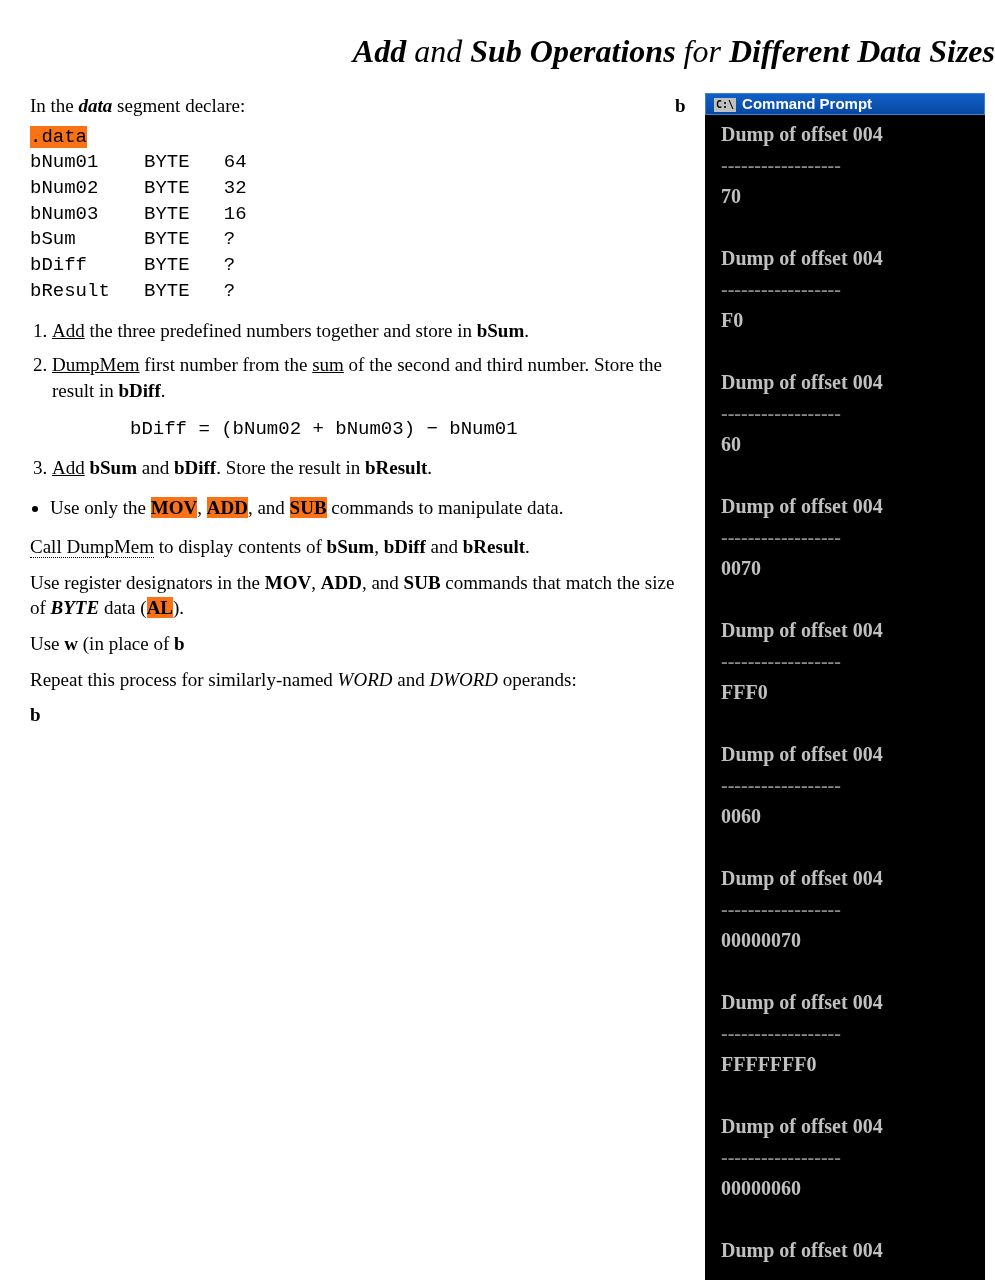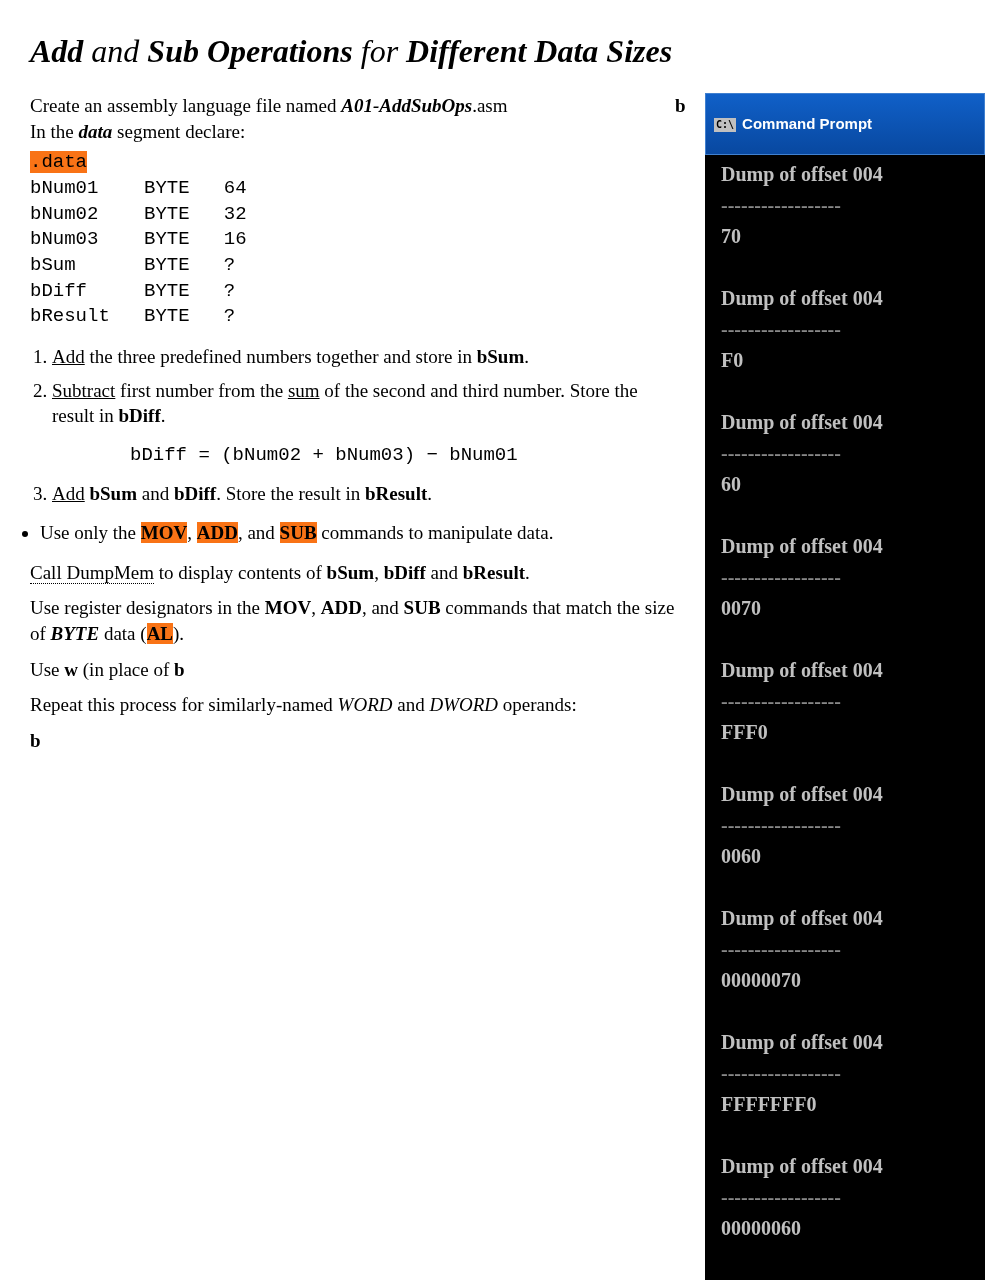--- a/index.html
+++ b/index.html
@@ -1,28 +1,28 @@
 <!DOCTYPE html>
 <html><head>
 <meta charset="utf-8">
 <style>
 body{font-family:'Times New Roman',serif;font-size:19px;color:#000;margin:0;padding:30px 0 30px 30px;width:995px;box-sizing:border-box;line-height:1.35}
-.title{font-size:32px;text-align:left;margin-bottom:20px;font-style:italic}
+.title{font-size:32px;text-align:right;margin-bottom:20px;font-style:italic}
 .title b{font-weight:bold;font-style:italic}
 .left{width:645px;float:left}
 .right{width:280px;float:right;margin-right:10px}
-.titlebar{background:linear-gradient(#1060c8,#0848a0);color:#fff;font-family:Tahoma,sans-serif;font-size:15px;font-weight:bold;padding:20px 8px;border:1px solid #4080d0}
+.titlebar{background:linear-gradient(#1060c8,#0848a0);color:#fff;font-family:Tahoma,sans-serif;font-size:15px;font-weight:bold;padding:0 8px;border:1px solid #4080d0}
 .titlebar .ico{display:inline-block;background:#c0c0c0;color:#000;font-size:10px;padding:0 2px;margin-right:6px;vertical-align:middle;font-family:monospace}
 .console{background:#000;color:#c0c0c0;font-family:Liberation Serif, serif;font-size:20px;font-weight:bold;padding:4px 16px;line-height:1.55;white-space:pre;overflow:hidden}
 .console .dash{letter-spacing:0;color:#888}
 .hl{background:#f97316}
 .dtable{font-family:'Courier New',monospace;font-size:19px;white-space:pre;margin:6px 0 14px 0}
 ol{margin:8px 0 14px 22px;padding:0}
 ol li{margin-bottom:8px}
-ul{margin:8px 0 14px 10px;padding:0}
+ul{margin:8px 0 14px 20px;padding:0}
 ul li{margin-bottom:8px}
 .formula{font-family:'Courier New',monospace;margin:8px 0 12px 100px}
 p{margin:10px 0}
 .u{text-decoration:underline}
 .du{border-bottom:1px dotted #000}
 </style>
 </head>
 <body>
 
 
@@ -71,34 +71,33 @@
 <span class="dash">------------------</span>
 00000060
  
 Dump of offset 004
 <span class="dash">------------------</span>
 00000150</div>
 </div>
 
 <div class="left">
 
-<div><span>Create an assembly language file named </span><b><i>A01-AddSubOps</i></b><span>.asm</span></div>
 <div style="margin-top:0"><span>In the </span><b><i>data</i></b><span> segment declare:</span></div>
 
 <div class="dtable"><span class="hl">.data</span>
 <span>bNum01    BYTE   64
 bNum02    BYTE   32
 bNum03    BYTE   16
 bSum      BYTE   ?
 bDiff     BYTE   ?
 bResult   BYTE   ?</span></div>
 
 <ol>
 <li><span class="u">Add</span><span> the three predefined numbers together and store in </span><b>bSum</b><span>.</span></li>
-<li><span class="u">Subtract</span><span> first number from the </span><span class="u">sum</span><span> of the second and third number. Store the result in </span><b>bDiff</b><span>.</span></li>
+<li><span class="u">DumpMem</span><span> first number from the </span><span class="u">sum</span><span> of the second and third number. Store the result in </span><b>bDiff</b><span>.</span></li>
 </ol>
 
 <div class="formula">bDiff = (bNum02 + bNum03) − bNum01</div>
 
 <ol start="3">
 <li><span class="u">Add</span><span> </span><b>bSum</b><span> and </span><b>bDiff</b><span>.  Store the result in </span><b>bResult</b><span>.</span></li>
 </ol>
 
 <ul>
 <li><span>Use only the </span><b class="hl">MOV</b><span>, </span><b class="hl">ADD</b><span>, and </span><b class="hl">SUB</b><span> commands to manipulate data.</span></li>

